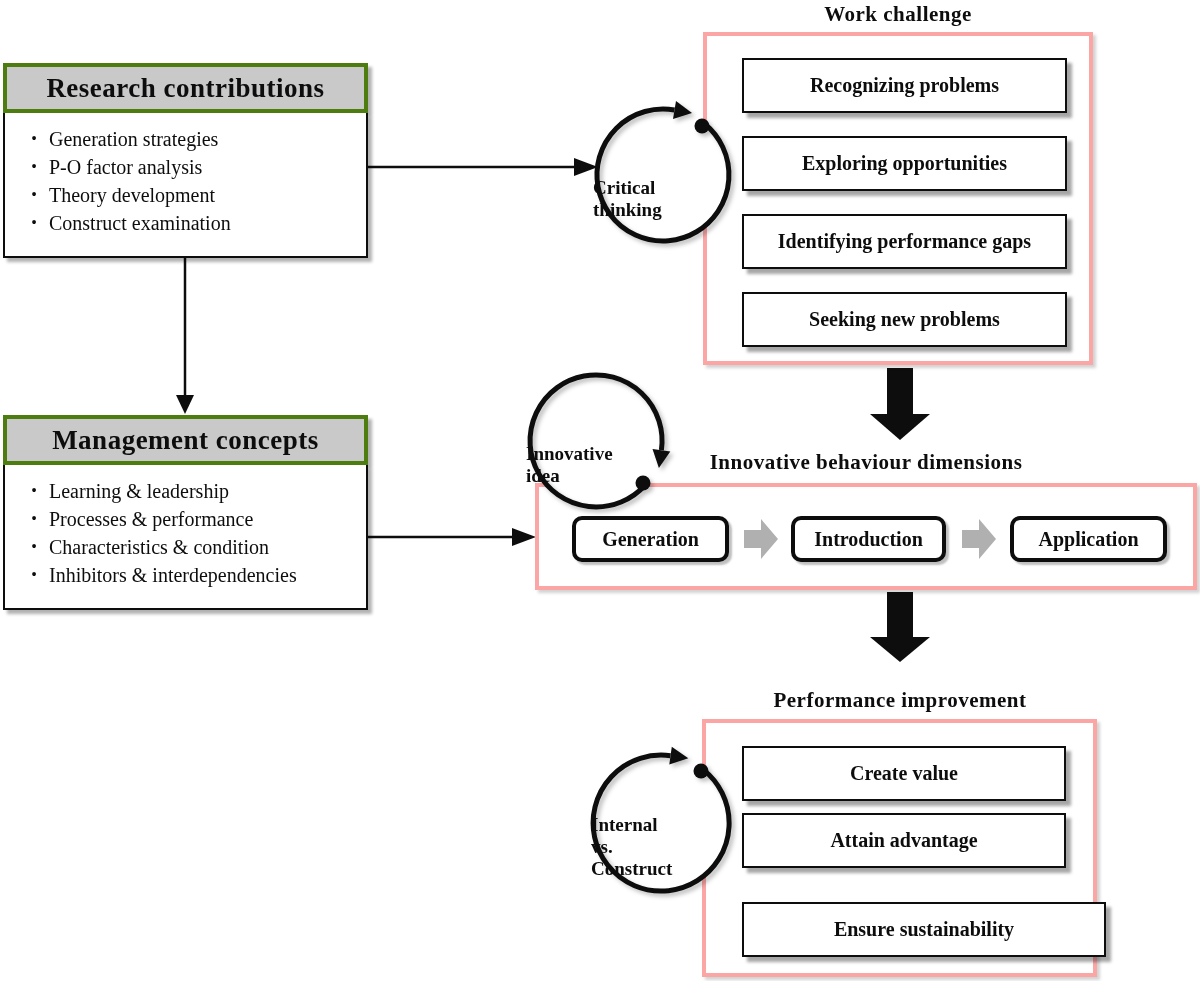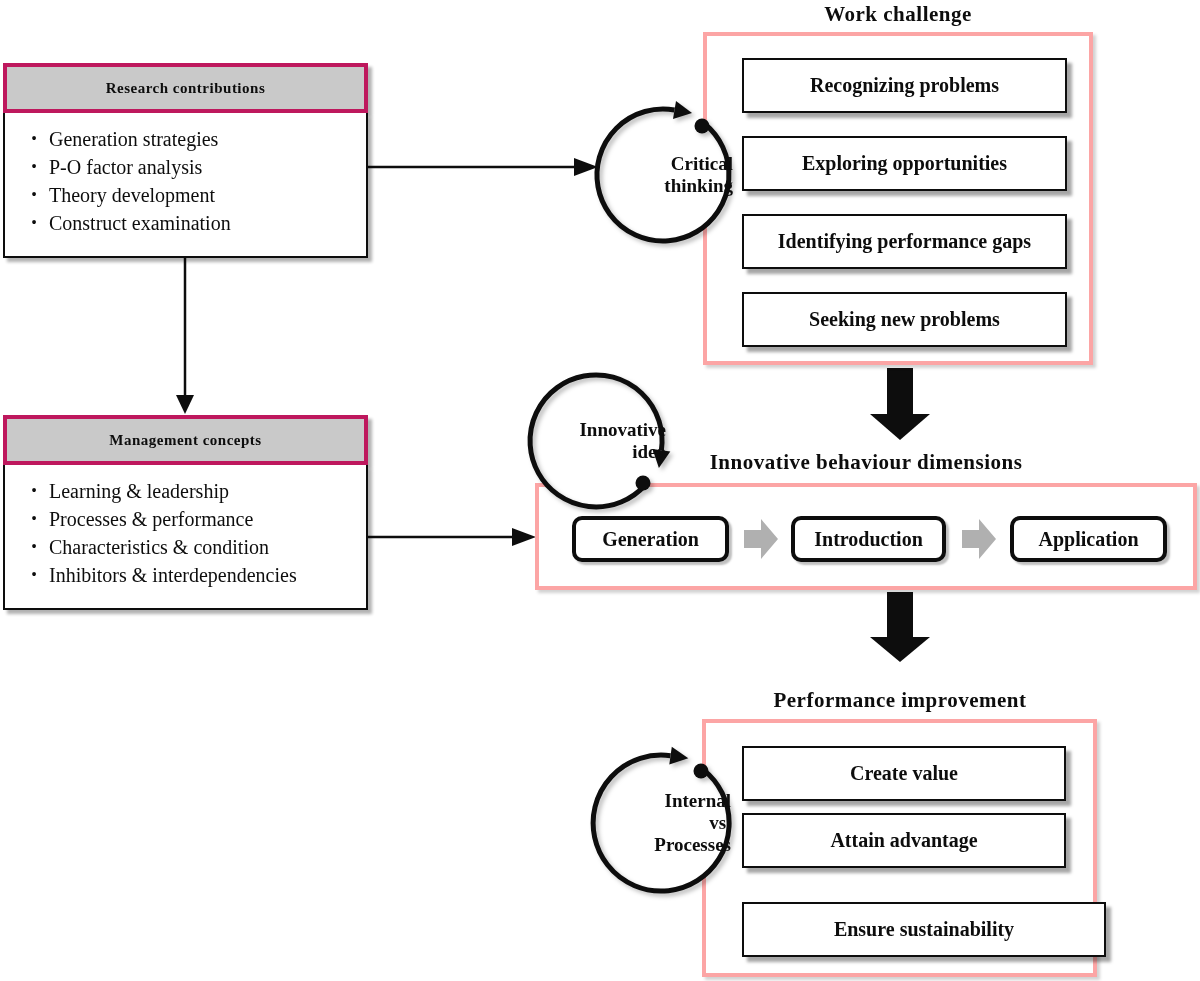--- a/index.html
+++ b/index.html
@@ -6,22 +6,22 @@
   body { background:#ffffff; }
   #canvas {
     position:relative; width:1200px; height:981px; background:#ffffff;
     font-family:"Liberation Serif", serif; color:#0d0d0d; overflow:hidden;
   }
   .layer { position:absolute; left:0; top:0; width:1200px; height:981px; pointer-events:none; }
 
   
   .info-box { position:absolute; width:365px; }
   .info-header {
-    position:relative; height:50px; border:4px solid #be185d; background:#c9c9c9;
-    font-weight:bold; font-size:15px; text-align:center; line-height:42px;
+    position:relative; height:50px; border:4px solid #4d7c0f; background:#c9c9c9;
+    font-weight:bold; font-size:27px; text-align:center; line-height:42px;
     box-shadow:4px 4px 3px rgba(0,0,0,0.30); letter-spacing:0.5px;
   }
   .info-body {
     position:relative; height:145px; border:2px solid #0d0d0d; border-top:none;
     background:#ffffff; box-shadow:4px 4px 3px rgba(0,0,0,0.30);
     padding:12px 8px 0 14px; font-size:20px; line-height:28px;
   }
   .bullet-row { display:flex; }
   .bullet-dot { width:30px; text-align:center; flex:0 0 30px; font-size:16px; }
 
@@ -41,21 +41,21 @@
     font-weight:bold; font-size:20px;
   }
   .section-title { position:absolute; font-weight:bold; font-size:21px; text-align:center; letter-spacing:0.5px; }
 
   
   .loop-svg { position:absolute; overflow:visible; }
   .loop-svg path.loop { fill:none; stroke:#0d0d0d; stroke-width:5; }
   .loop-svg .loop-shadow { filter:drop-shadow(3px 3px 2px rgba(0,0,0,0.25)); }
   .circle-label {
     position:absolute; font-weight:bold; font-size:19px; line-height:22px;
-    text-align:right; z-index:6;
+    text-align:left; z-index:6;margin-top:24px;
   }
 </style>
 </head>
 <body>
 
 <div id="canvas">
 
   <svg class="layer" viewBox="0 0 1200 981">
 
     <g>
@@ -186,16 +186,16 @@
     <circle cx="90" cy="90" r="68" fill="#ffffff" stroke="none"></circle>
     <g class="loop-shadow">
       <path class="loop" d="M 131.9 36.4 A 68 68 0 1 1 99.5 22.7"></path>
       <polygon points="117.3,25.2 98.3,31.6 100.8,13.8" fill="#0d0d0d"></polygon>
       <circle cx="130" cy="38" r="7.5" fill="#0d0d0d"></circle>
     </g>
   </svg>
   <div class="circle-label" style="left:591px; top:790px; width:140px;">
     <div>Internal</div>
     <div>vs.</div>
-    <div>Processes</div>
+    <div>Construct</div>
   </div>
 
 </div>
 
 </body></html>

